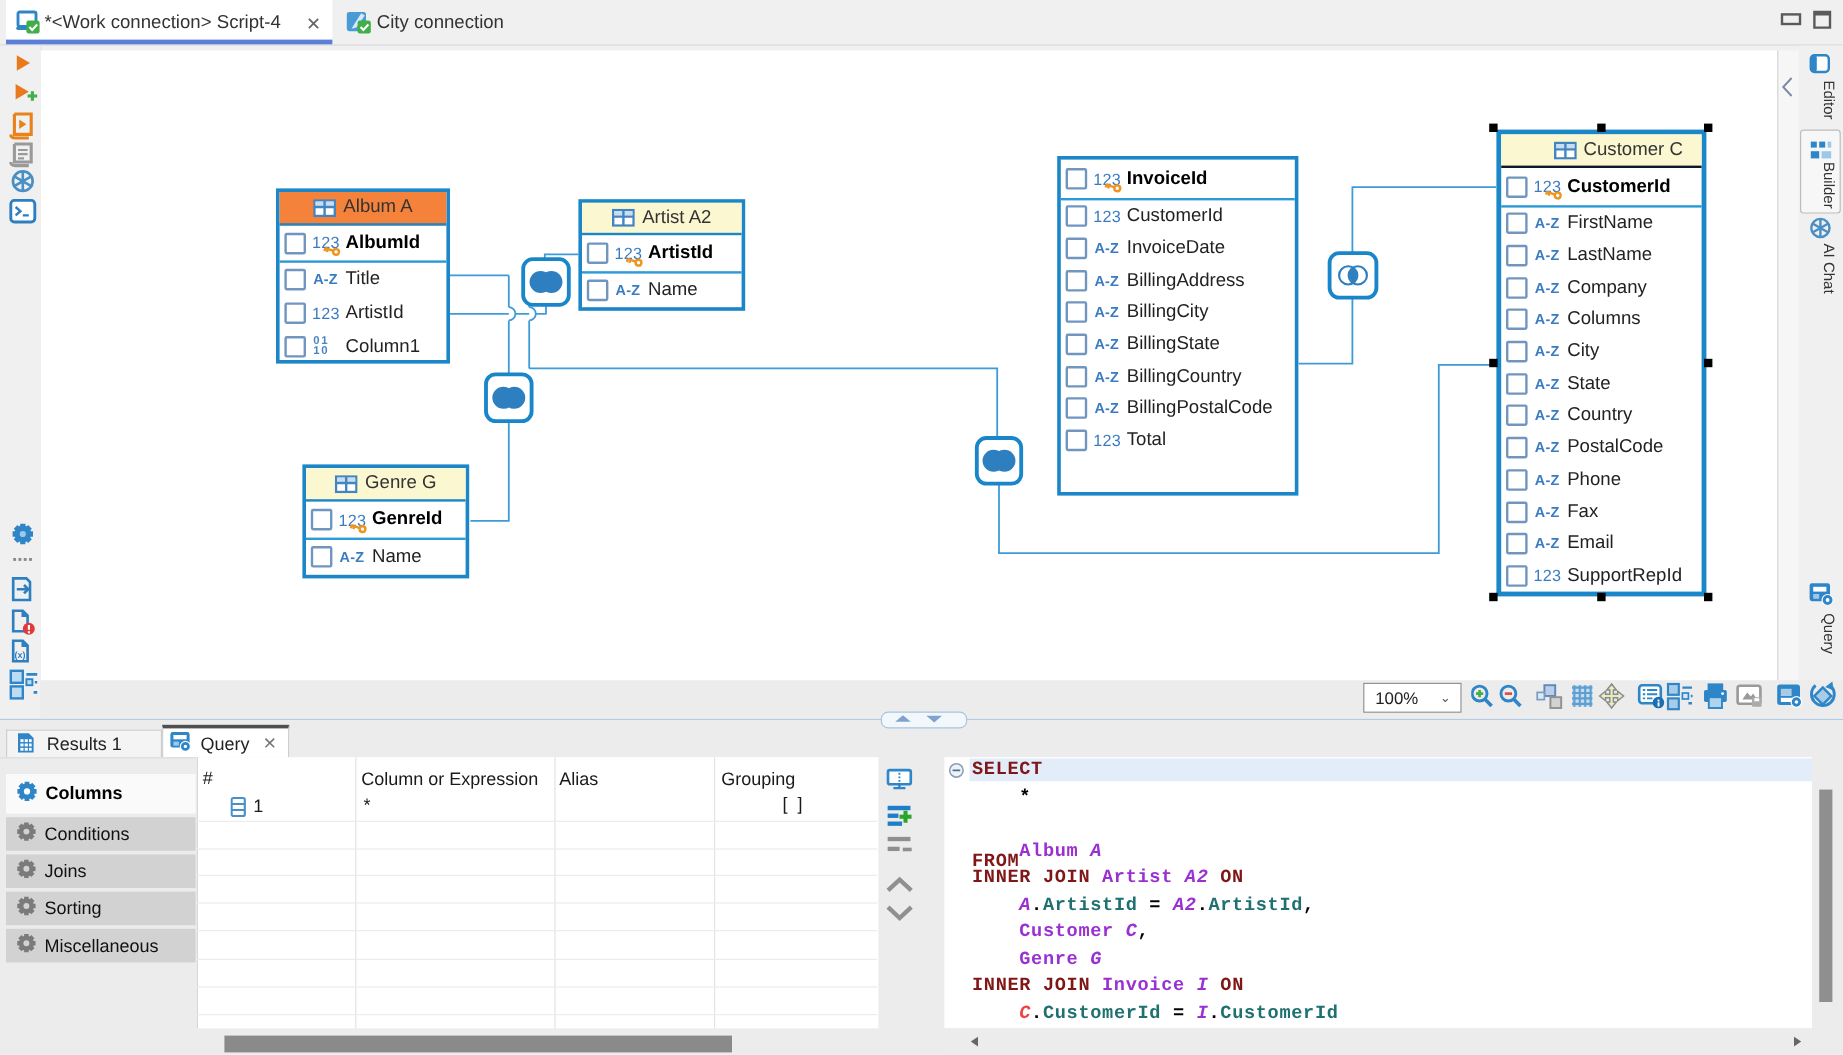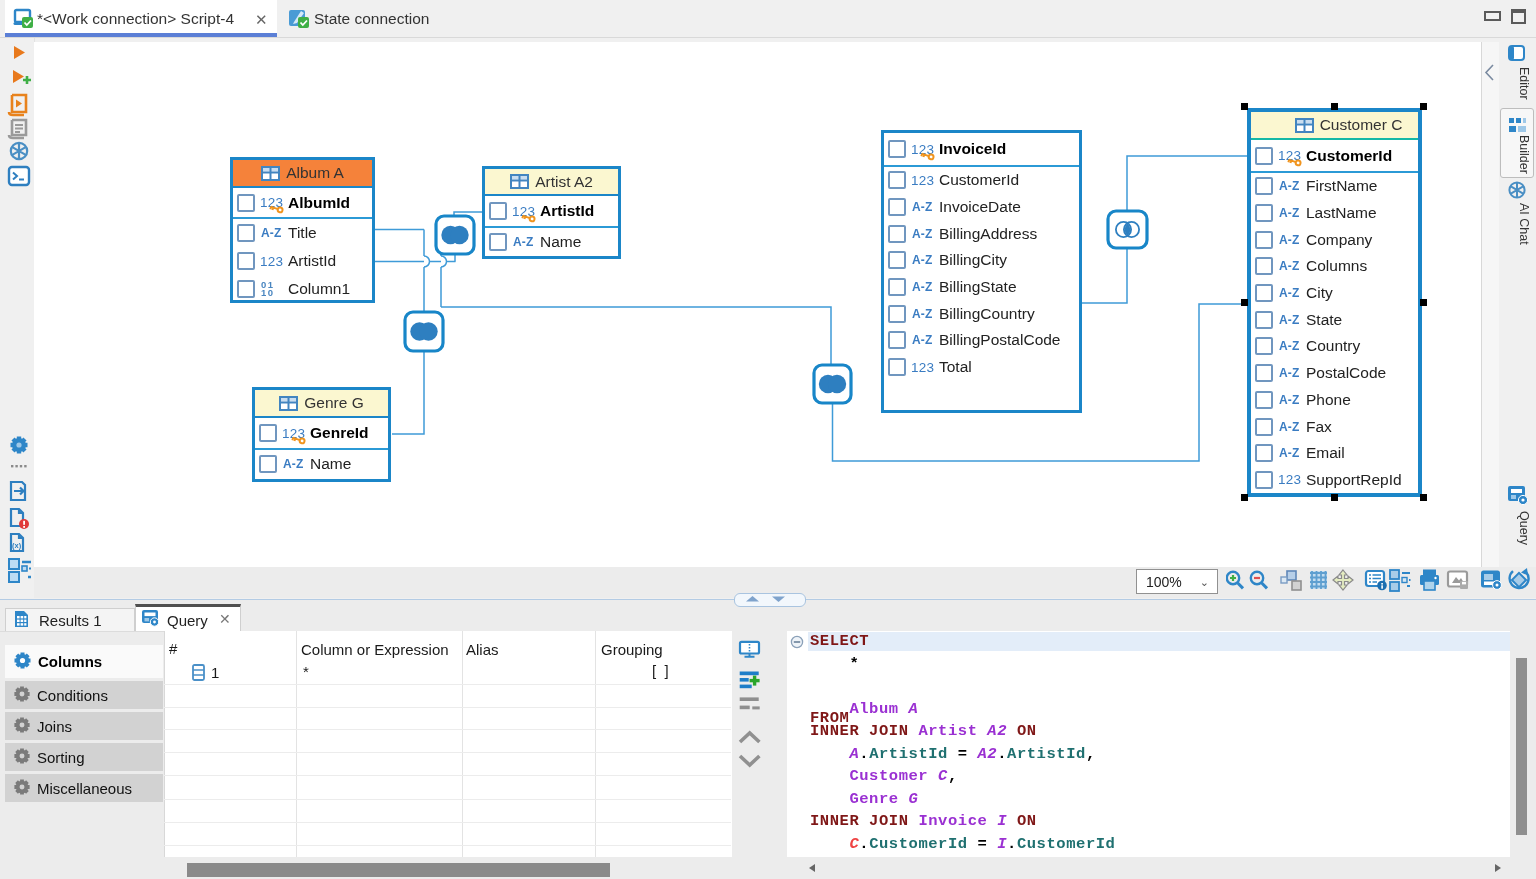--- a/index.html
+++ b/index.html
@@ -69,21 +69,21 @@
   <path d="M12.5 14.5 L14.8 17 L19 12.5" fill="none" stroke="#fff" stroke-width="1.8"></path>
 </svg>
 <div class="abs tabtxt" style="left:37px;top:10px;">*&lt;Work connection&gt; Script-4</div>
 <div class="abs" style="left:255px;top:11px;font-size:15px;color:#666;">✕</div>
 <svg class="abs" style="left:288px;top:8px;" width="22" height="22" viewBox="0 0 22 22">
   <rect x="1" y="2" width="16" height="16" rx="2" fill="#4a9bd5"></rect>
   <path d="M6 14 L13 3 L16 5 L9 15 L5 16 Z" fill="#d6e9f8"></path>
   <rect x="10" y="9" width="11" height="11" rx="2" fill="#3faf46"></rect>
   <path d="M12.5 14.5 L14.8 17 L19 12.5" fill="none" stroke="#fff" stroke-width="1.8"></path>
 </svg>
-<div class="abs tabtxt" style="left:314px;top:10px;">State connection</div>
+<div class="abs tabtxt" style="left:314px;top:10px;">City connection</div>
 
 <div class="abs" style="left:1484px;top:11px;width:13px;height:6px;border:2px solid #5a5a5a;"></div>
 <div class="abs" style="left:1511px;top:9px;width:11px;height:9px;border:2px solid #5a5a5a;border-top-width:4px;"></div>
 
 <div id="lbar" class="abs"></div>
 <svg class="abs" style="left:0;top:38px;" width="34" height="560" viewBox="0 0 34 560">
   <path d="M14 8 L25 14.5 L14 21 Z" fill="#e8791c"></path>
   <path d="M13 32 L24 38.5 L13 45 Z" fill="#e8791c"></path>
   <g stroke="#3faf46" stroke-width="2.6">
       <path d="M23 42 H31 M27 38 V46"></path>
@@ -323,21 +323,21 @@
         <span>BillingPostalCode</span>
       </div>
   <div class="row" style="height:26.7px;">
         <span class="cb"></span>
         <span class="t123">123</span>
         <span>Total</span>
       </div>
 </div>
 
 <div class="tbl" style="left:1247px;top:108px;width:175px;height:389px;box-sizing:border-box;border-width:4px;">
-  <div class="hdr" style="height:26px;border-bottom:2px solid #14b8a6;padding-left:28px;">
+  <div class="hdr" style="height:26px;border-bottom:2px solid #0f172a;padding-left:28px;">
         <svg width="19" height="15" style="flex:none">
           <rect x="1" y="1" width="17" height="13" fill="#ffffff" stroke="#4285c0" stroke-width="2"></rect>
           <rect x="2" y="2" width="15" height="3.5" fill="#c9ddf0"></rect>
           <line x1="1" y1="6.5" x2="18" y2="6.5" stroke="#4285c0" stroke-width="2"></line>
           <line x1="9.5" y1="1" x2="9.5" y2="14" stroke="#4285c0" stroke-width="2"></line>
         </svg>
         <span>Customer C</span>
       </div>
   <div class="row" style="height:31px;border-bottom:2px solid #2b9ad6;">
         <span class="cb"></span>

